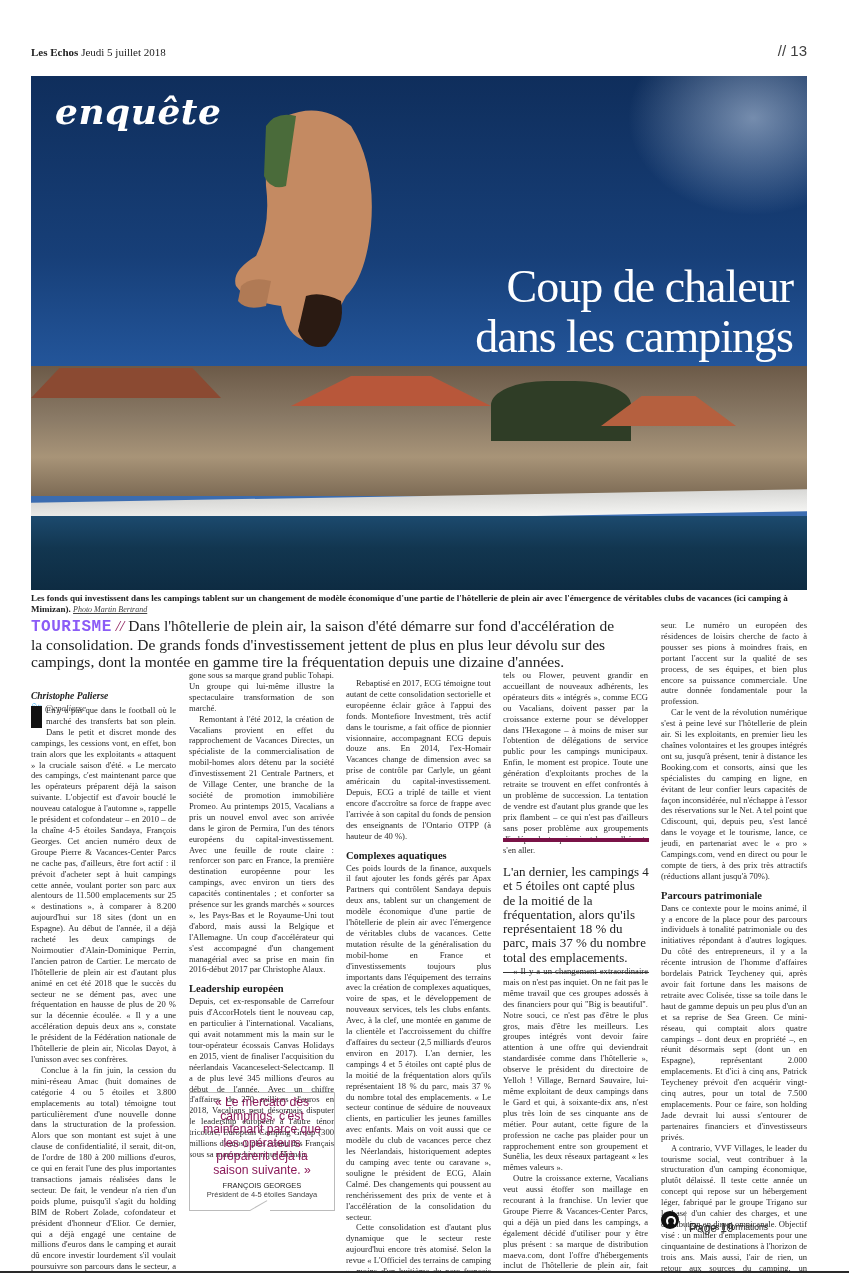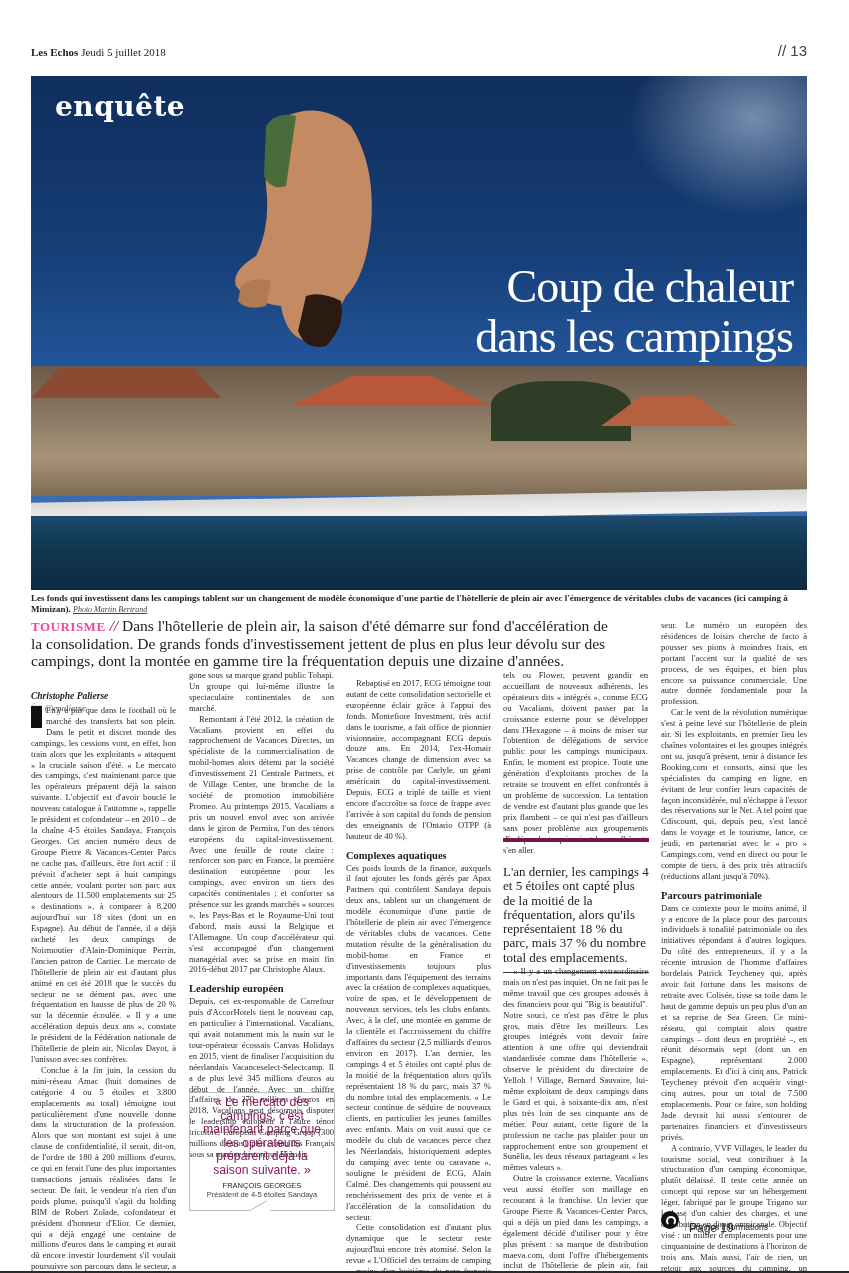--- a/index.html
+++ b/index.html
@@ -17,28 +17,28 @@
   .hero .ground { position: absolute; left: 0; top: 290px; width: 100%; height: 130px;
           background: linear-gradient(180deg, #6c5a48 0%, #8a7a66 40%, #a89478 70%, #7d6b55 100%); }
   .hero .roof1 { position: absolute; left: 0; top: 292px; width: 190px; height: 30px; background: #8b4a32; clip-path: polygon(0 100%, 15% 0, 85% 0, 100% 100%); }
   .hero .roof2 { position: absolute; left: 260px; top: 300px; width: 200px; height: 30px; background: #b8573a; clip-path: polygon(0 100%, 30% 0, 70% 0, 100% 100%); }
   .hero .roof3 { position: absolute; left: 570px; top: 320px; width: 135px; height: 30px; background: #b5603f; clip-path: polygon(0 100%, 30% 0, 70% 0, 100% 100%); }
   .hero .trees { position: absolute; left: 460px; top: 305px; width: 140px; height: 60px; background: #2f3d26; border-radius: 40% 40% 0 0; }
   .hero .poolrim { position: absolute; left: 0; top: 420px; width: 100%; height: 22px; background: linear-gradient(180deg, #d8d8d6, #f4f4f2); transform: skewY(-1deg); }
   .hero .water { position: absolute; left: 0; top: 440px; width: 100%; height: 80px;
           background: linear-gradient(180deg, #1c4a6e 0%, #123650 40%, #0d2a40 100%); }
   .hero .diver { position: absolute; left: 195px; top: 30px; width: 180px; height: 250px; }
-  .kicker { position: absolute; left: 24px; top: 14px; font-family: "DejaVu Serif", serif; font-weight: bold; font-size: 28px; color: #ffffff; letter-spacing: 0.5px; }
+  .kicker { position: absolute; left: 24px; top: 14px; font-family: "DejaVu Serif", serif; font-style: italic; font-weight: bold; font-size: 36px; color: #ffffff; letter-spacing: 0.5px; }
   .headline { position: absolute; right: 14px; top: 186px; text-align: right; font-family: "Liberation Serif", serif; font-size: 46px; line-height: 50px; color: #ffffff; letter-spacing: -1px; }
 
   .caption { position: absolute; left: 31px; top: 593px; width: 776px; font-size: 9px; line-height: 11px; font-weight: bold; color: #222; }
   .caption .credit { font-weight: normal; font-style: italic; font-size: 8px; color: #444; text-decoration: underline; }
 
   .standfirst { position: absolute; left: 31px; top: 617px; width: 590px; font-size: 15.5px; line-height: 17px; color: #222; }
-  .standfirst .section { font-family: Liberation Serif, serif; font-weight: bold; color: #ec4899; font-size: 13px; letter-spacing: 0.5px; }
+  .standfirst .section { font-family: Liberation Mono, monospace; font-weight: bold; color: #8b5cf6; font-size: 16px; letter-spacing: 0.5px; }
   .standfirst .sep { color: #8b1a5a; font-style: italic; }
 
   .col { position: absolute; font-size: 8.6px; line-height: 10.9px; text-align: justify; color: #2a2a2a; hyphens: auto; }
   .col p { text-indent: 10px; }
   .col p.noindent { text-indent: 0; }
   .col h3 { font-size: 10.5px; font-weight: bold; margin-top: 9px; margin-bottom: 1px; color: #1a1a1a; }
 
   .c1 { left: 31px; top: 705px; width: 145px; }
   .c2 { left: 189px; top: 670px; width: 145px; }
   .c3 { left: 346px; top: 678px; width: 145px; }
@@ -119,21 +119,21 @@
     <span class="handle">@cpalierse</span>
   </div>
 </div>
 
 <div class="col c1">
   <p class="noindent"><span class="dropcap"></span><span>l n'y a pas que dans le football où le marché des transferts bat son plein. Dans le petit et discret monde des campings, les cessions vont, en effet, bon train alors que les exploitants « attaquent » la cruciale saison d'été. « Le mercato des campings, c'est maintenant parce que les opérateurs préparent déjà la saison suivante. L'objectif est d'avoir bouclé le nouveau catalogue à l'automne », rappelle le président et cofondateur – en 2010 – de la chaîne 4-5 étoiles Sandaya, François Georges. Cet ancien numéro deux de Groupe Pierre &amp; Vacances-Center Parcs ne cache pas, d'ailleurs, être fort actif : il prévoit d'acheter sept à huit campings cette année, voulant porter son parc aux alentours de 11.500 emplacements sur 25 « destinations », à comparer à 8.200 aujourd'hui sur 18 sites (dont un en Espagne). Au début de l'année, il a déjà racheté les deux campings de Noirmoutier d'Alain-Dominique Perrin, l'ancien patron de Cartier. Le mercato de l'hôtellerie de plein air est d'autant plus animé en cet été 2018 que le succès du secteur ne se dément pas, avec une fréquentation en hausse de plus de 20 % sur la décennie écoulée. « Il y a une accélération depuis deux ans », constate le président de la Fédération nationale de l'hôtellerie de plein air, Nicolas Dayot, à l'unisson avec ses confrères.</span></p>
   <p>Conclue à la fin juin, la cession du mini-réseau Amac (huit domaines de catégorie 4 ou 5 étoiles et 3.800 emplacements au total) témoigne tout particulièrement d'une nouvelle donne dans la structuration de la profession. Alors que son montant est sujet à une clause de confidentialité, il serait, dit-on, de l'ordre de 180 à 200 millions d'euros, ce qui en ferait l'une des plus importantes transactions jamais réalisées dans le secteur. De fait, le vendeur n'a rien d'un poids plume, puisqu'il s'agit du holding BIM de Robert Zolade, cofondateur et président d'honneur d'Elior. Ce dernier, qui a déjà engagé une centaine de millions d'euros dans le camping et aurait dû encore investir lourdement s'il voulait poursuivre son parcours dans le secteur, a préféré « lâcher l'affaire » à bon compte. Signe de temps, son acquéreur n'est autre que l'un des deux principaux opérateurs français et européens, Vacalians, plus connu dans l'Hexa-</p>
 </div>
 
 <div class="col c2">
-  <p class="noindent">gone sous sa marque grand public Tohapi. Un groupe qui lui-même illustre la spectaculaire continentales de son marché.</p>
+  <p class="noindent">gone sous sa marque grand public Tohapi. Un groupe qui lui-même illustre la spectaculaire transformation de son marché.</p>
   <p>Remontant à l'été 2012, la création de Vacalians provient en effet du rapprochement de Vacances Directes, un spécialiste de la commercialisation de mobil-homes alors détenu par la société d'investissement 21 Centrale Partners, et de Village Center, une branche de la société de promotion immobilière Promeo. Au printemps 2015, Vacalians a pris un nouvel envol avec son arrivée dans le giron de Permira, l'un des ténors européens du capital-investissement. Avec une feuille de route claire : renforcer son parc en France, la première destination européenne pour les campings, avec environ un tiers des capacités continentales ; et conforter sa présence sur les grands marchés « sources », les Pays-Bas et le Royaume-Uni tout d'abord, mais aussi la Belgique et l'Allemagne. Un coup d'accélérateur qui s'est accompagné d'un changement managérial avec sa prise en main fin 2016-début 2017 par Christophe Alaux.</p>
   <h3>Leadership européen</h3>
   <p class="noindent">Depuis, cet ex-responsable de Carrefour puis d'AccorHotels tient le nouveau cap, en particulier à l'international. Vacalians, qui avait notamment mis la main sur le tour-opérateur écossais Canvas Holidays en 2015, vient de finaliser l'acquisition du néerlandais Vacanceselect-Selectcamp. Il a de plus levé 345 millions d'euros au début de l'année. Avec un chiffre d'affaires de 270 millions d'euros en 2018, Vacalians peut désormais disputer le leadership européen à l'autre ténor tricolore, European Camping Group (300 millions d'euros), plus connu des Français sous sa marque historique Homair.</p>
 </div>
 
 <div class="quote-box">
   <div class="q">« Le mercato des campings, c'est maintenant parce que les opérateurs préparent déjà la saison suivante. »</div>
   <div class="who">FRANÇOIS GEORGES</div>
   <div class="role">Président de 4-5 étoiles Sandaya</div>
   <div class="tail"></div>

